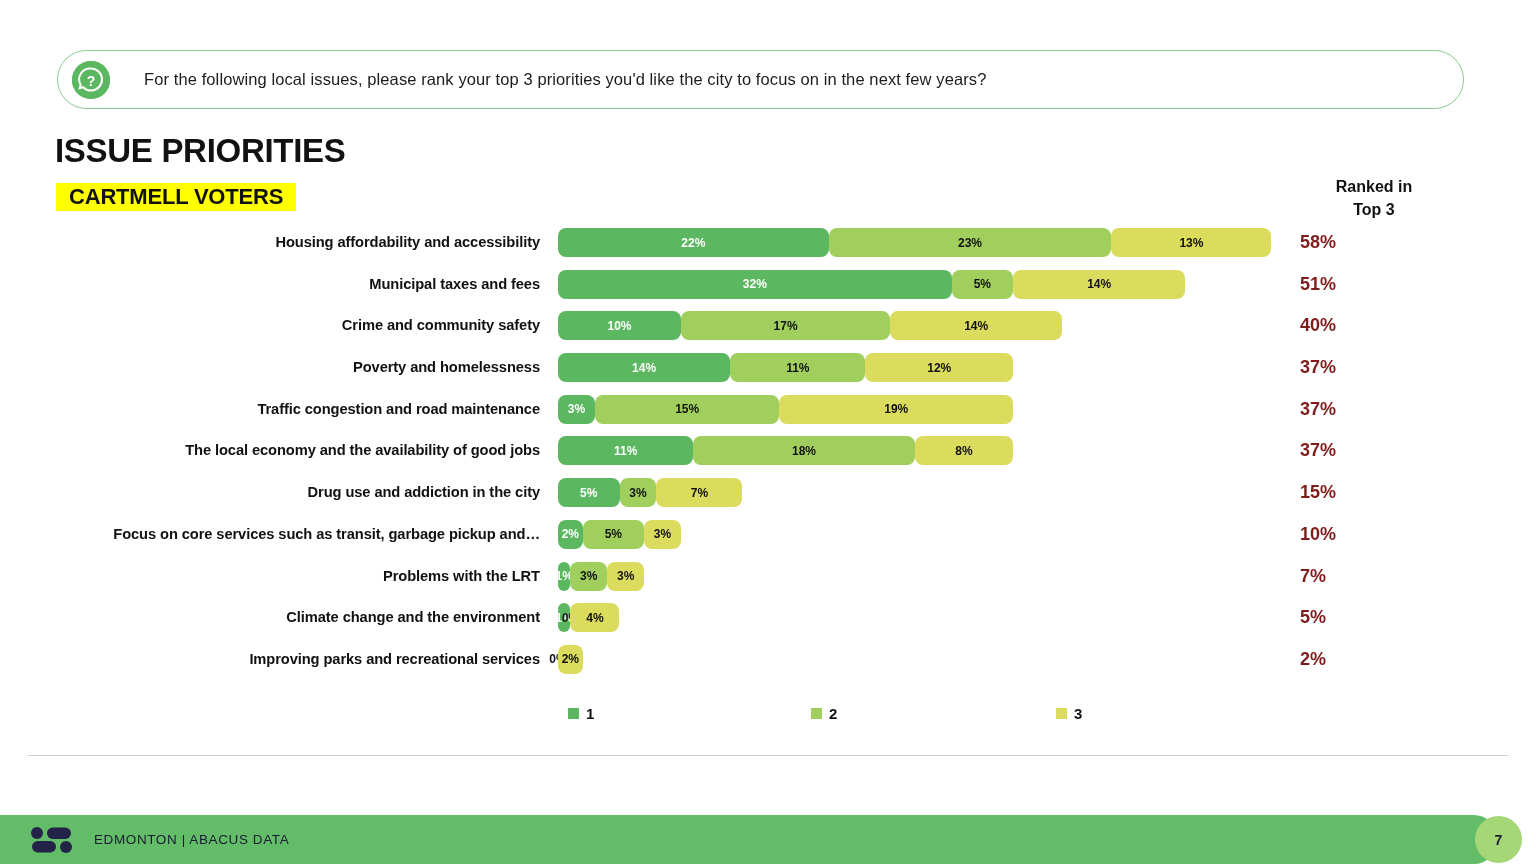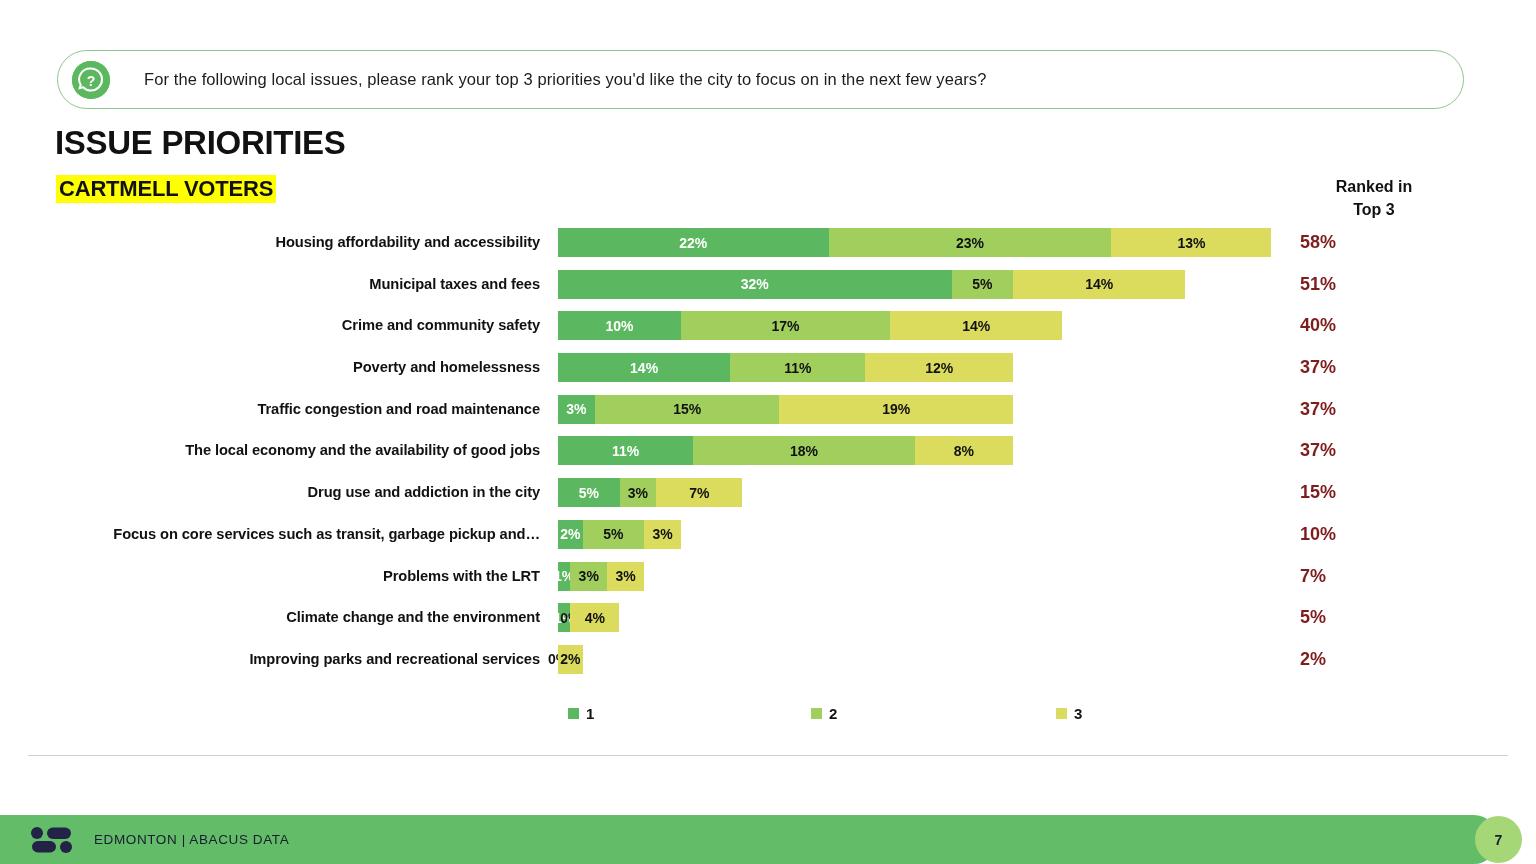--- a/index.html
+++ b/index.html
@@ -20,47 +20,47 @@
     background:#5cb860;flex:0 0 auto;position:relative;
   }
   .q-icon svg{position:absolute;left:0;top:0;}
   .q-text{
     margin-left:34px;font-size:16.5px;color:#1c1c1c;letter-spacing:.1px;
     font-family:"Liberation Sans",sans-serif;
   }
 
   
   .title{
-    position:absolute;left:55px;top:124px;
+    position:absolute;left:55px;top:132px;
     font-size:33px;font-weight:bold;color:#111;letter-spacing:-.3px;
   }
   .subtitle{
-    position:absolute;left:56px;top:175px;
+    position:absolute;left:56px;top:183px;
     font-size:22px;font-weight:bold;color:#111;
-    background:#ffff00;padding:1px 3px;letter-spacing:-.2px;
+    background:#ffff00;padding:1px 13px;letter-spacing:-.2px;
   }
 
   
   .rank-head{
     position:absolute;left:1300px;top:176px;width:148px;
     text-align:center;font-size:16px;font-weight:bold;color:#111;line-height:1.42;
   }
 
   
   .chart{position:absolute;left:0px;top:228px;width:1536px;}
   .row{position:relative;height:41.7px;}
   .cat-label{
     position:absolute;right:996px;top:0;height:29px;line-height:29px;
     font-size:14.7px;font-weight:bold;color:#111;white-space:nowrap;
     text-align:right;letter-spacing:-.1px;
   }
   .bars{position:absolute;left:558px;top:0;height:29px;display:flex;}
   .seg{
     height:29px;display:flex;align-items:center;justify-content:center;
-    font-size:14px;font-weight:bold;position:relative;
+    font-size:12px;font-weight:bold;position:relative;border-radius:8px;
   }
   .seg span{position:absolute;white-space:nowrap;}
   .s1{background:#5cb860;color:#ffffff;}
   .s2{background:#a0cf5e;color:#111111;}
   .s3{background:#dbdb5e;color:#111111;}
   .top3{
     position:absolute;left:1300px;top:0;width:148px;height:29px;line-height:29px;
     font-size:18px;font-weight:bold;color:#7f1d1d;
   }
 

